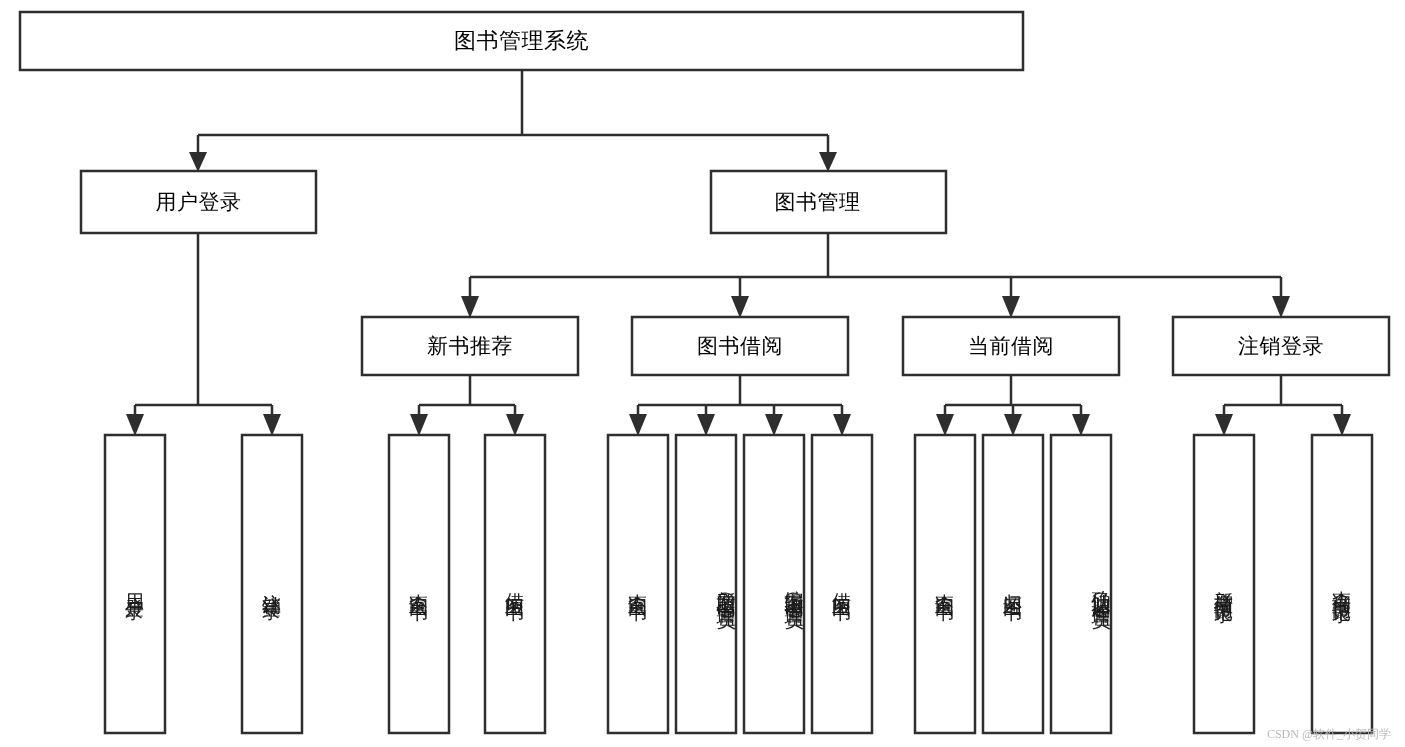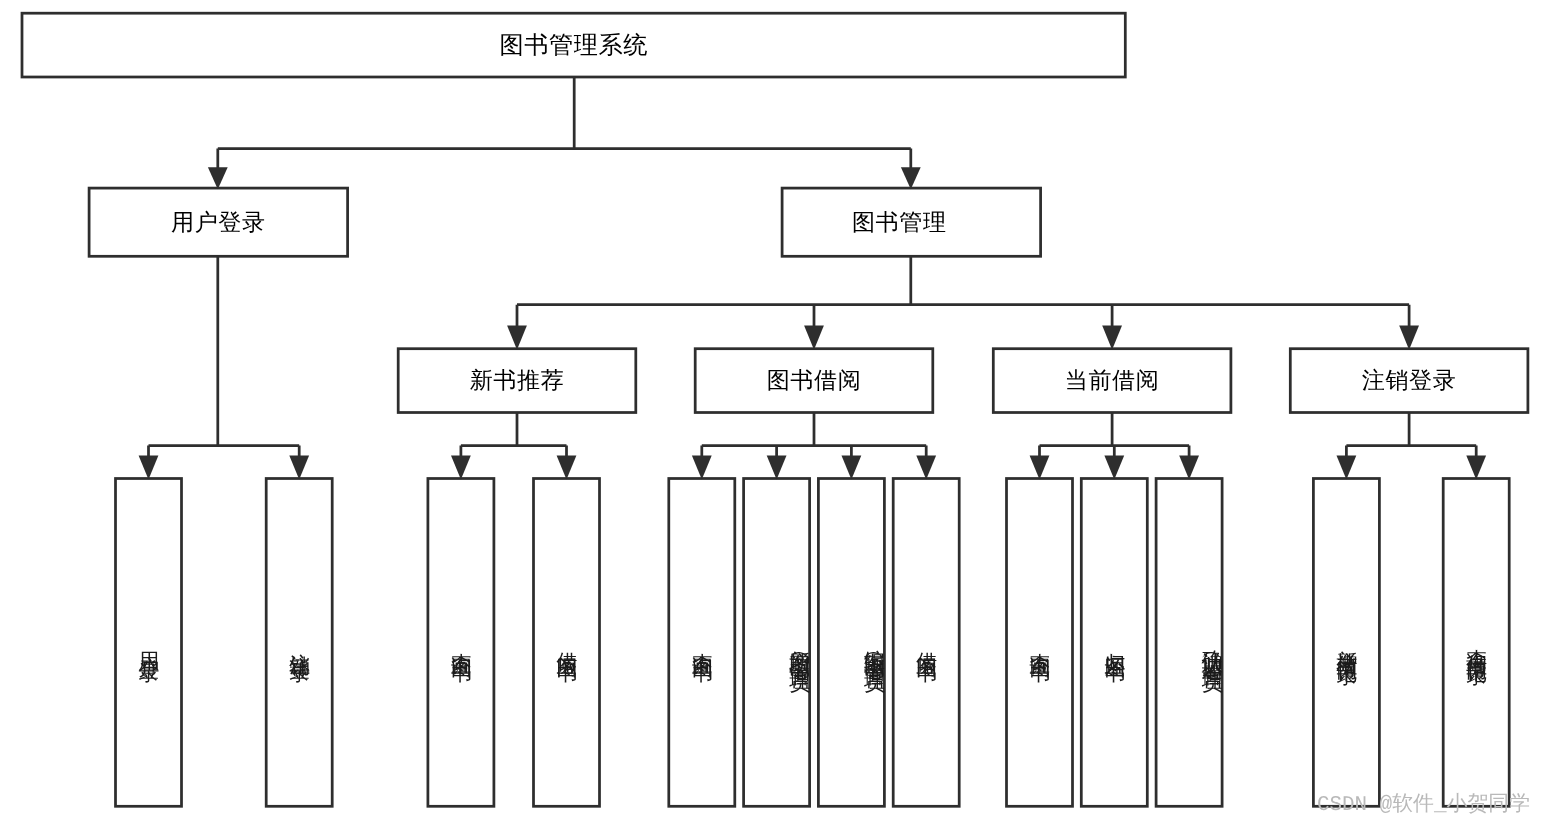--- a/index.html
+++ b/index.html
@@ -69,24 +69,24 @@
     pointer-events: none;
     font-family: "Liberation Sans", sans-serif;
   }
   .label-v.center {
     align-items: center;
   }
   .watermark {
     position: absolute;
     right: 14px;
     bottom: 4px;
-    font-size: 19px;
+    font-size: 12px;
     color: #b9b9b9;
     white-space: nowrap;
-    font-family: Liberation Mono, monospace;
+    font-family: Liberation Serif, serif;
   }
 </style>
 </head>
 <body>
 
 <div id="diagram-root">
 
   <svg id="flow-svg" viewBox="0 0 1405 747">
 
     <rect class="node-box" x="20" y="12" width="1003" height="58"></rect>

